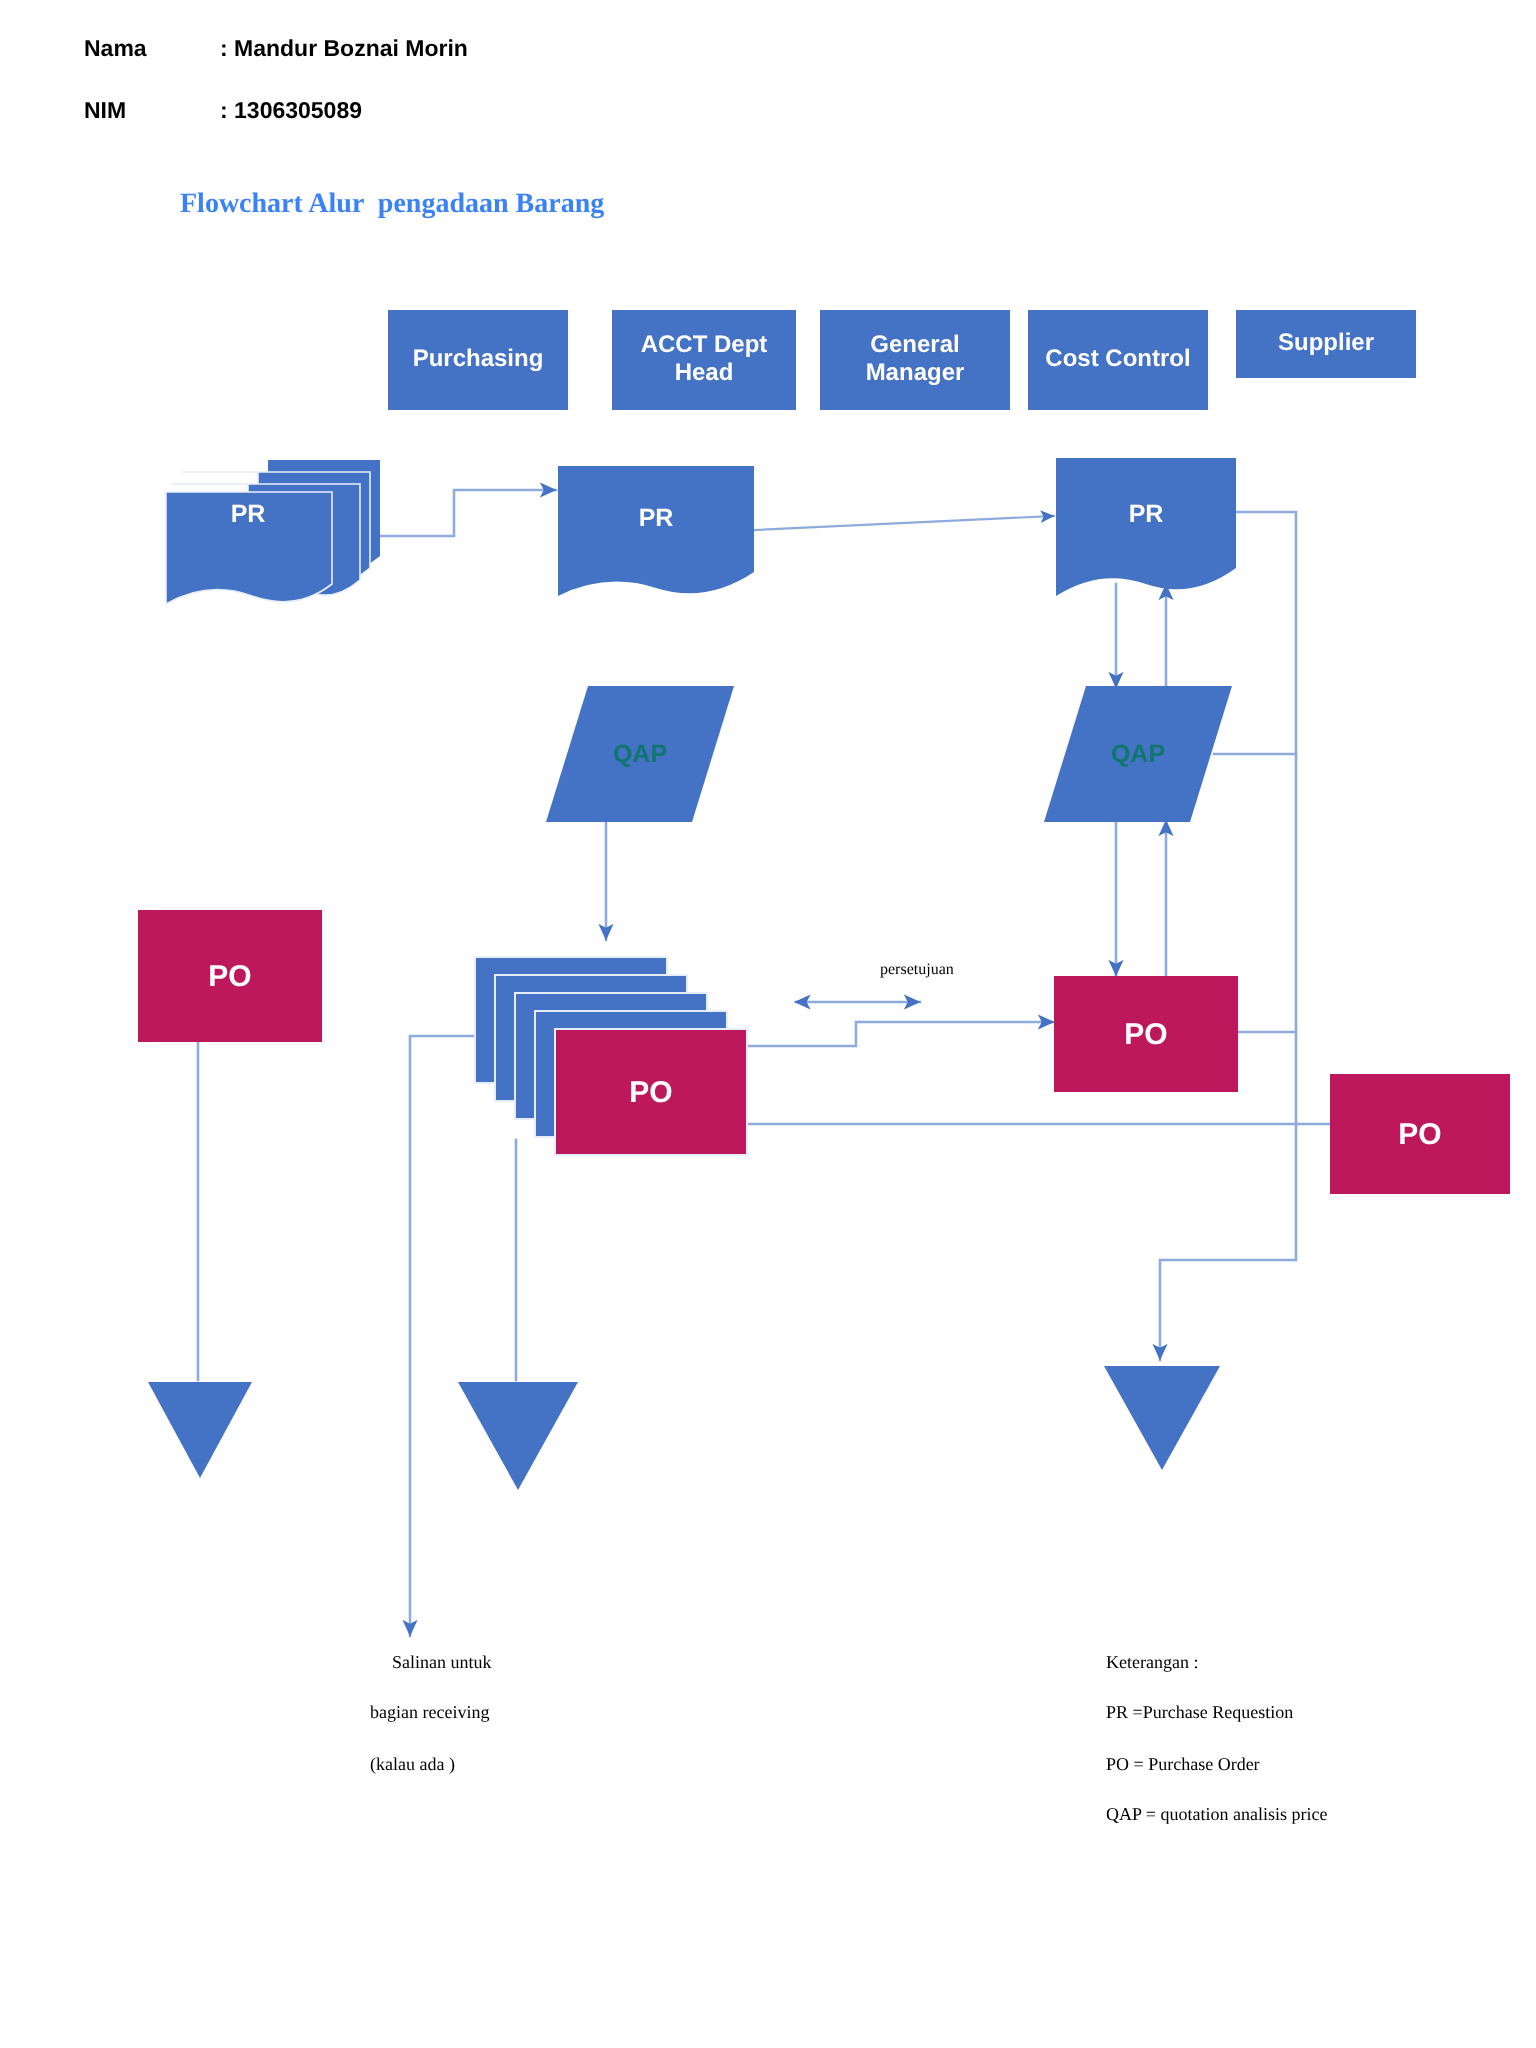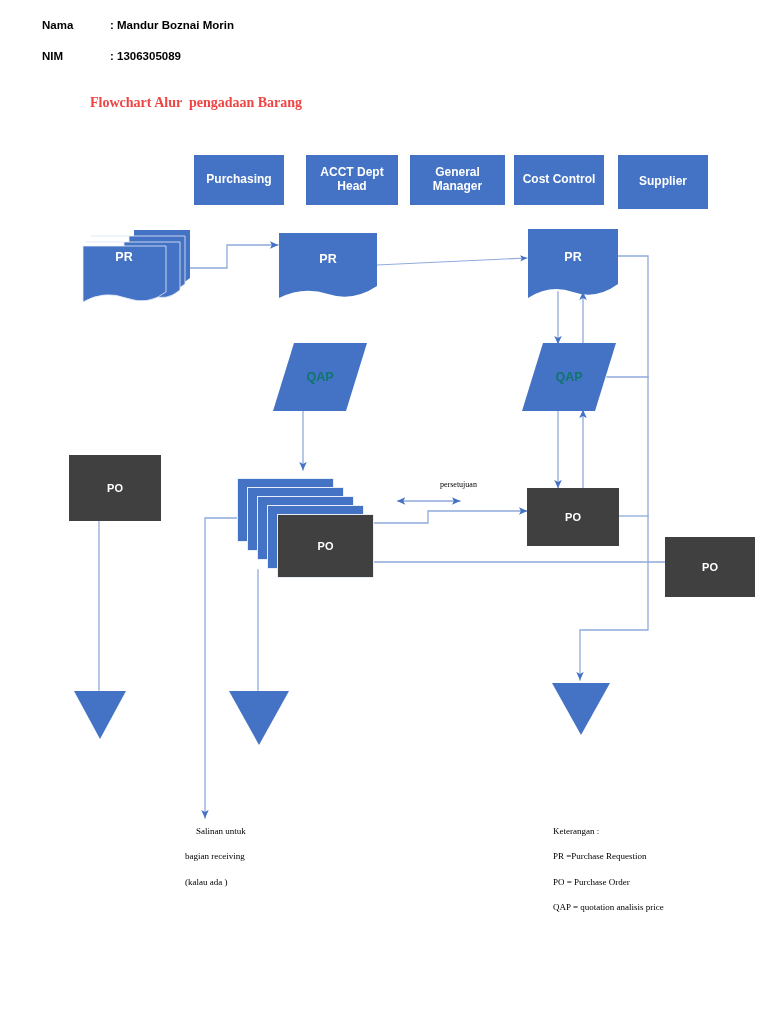--- a/index.html
+++ b/index.html
@@ -8,38 +8,38 @@
     background:#ffffff;
     font-family:"Liberation Sans", sans-serif;
     position:relative;
     overflow:hidden;
   }
   #stage{position:absolute;left:0;top:0;width:768px;height:1024px;border-radius:18px;}
   .meta-label{position:absolute;font-size:11.5px;font-weight:bold;color:#000;}
   .meta-val{position:absolute;font-size:11.5px;font-weight:bold;color:#000;}
   .doc-title{
     position:absolute;font-family:"Liberation Serif", serif;
-    font-size:14px;font-weight:bold;color:#ef4444;white-space:pre;
+    font-size:14px;font-weight:bold;color:#3b82f6;white-space:pre;
   }
 
   
   svg#wires{position:absolute;left:0;top:0;width:768px;height:1024px;overflow:visible;}
 
   
   .shape{position:absolute;box-sizing:border-box;}
   .lane{
     background:#4472C4;
     display:flex;align-items:center;justify-content:center;
     color:#ffffff;font-size:12px;font-weight:600;
     text-align:center;line-height:1.15;
   }
   .rect{
-    background:#404040;
-    display:flex;align-items:center;justify-content:center;
-    color:#ffffff;font-size:11px;font-weight:600;
+    background:#be185d;
+    display:flex;align-items:center;justify-content:center;
+    color:#ffffff;font-size:15px;font-weight:600;
   }
   .rect-shadow{background:#4472C4;}
 
   .docshape{position:absolute;}
   .docshape .lbl{
     position:absolute;left:0;top:0;width:100%;height:100%;
     display:flex;align-items:center;justify-content:center;
     color:#fff;font-size:12.5px;font-weight:600;
     padding-bottom:14px;box-sizing:border-box;
     pointer-events:none;
@@ -135,21 +135,21 @@
     <span style="white-space:pre-line;">ACCT Dept
 Head</span>
   </div>
   <div class="shape lane" style="left:410px;top:155px;width:95px;height:50px;">
     <span style="white-space:pre-line;">General
 Manager</span>
   </div>
   <div class="shape lane" style="left:514px;top:155px;width:90px;height:50px;">
     <span>Cost Control</span>
   </div>
-  <div class="shape lane" style="left:618px;top:155px;width:90px;height:54px;">
+  <div class="shape lane" style="left:618px;top:155px;width:90px;height:34px;">
     <span>Supplier</span>
   </div>
 
   <div class="docshape" style="left:82px;top:228px;width:110px;height:80px;">
     <svg width="110" height="80" viewBox="0 0 110 80" xmlns="http://www.w3.org/2000/svg">
       <path d="M14,2 H108 V50 Q94,62 80,55 Q66,48 52,57 V2 Z" fill="#4472C4"></path>
       <path d="M9,8 H103 V56 Q89,68 75,61 Q61,54 47,63 V8 Z" fill="#4472C4" stroke="#E8EEF9" stroke-width="0.8"></path>
       <path d="M4,14 H98 V62 Q84,74 70,67 Q56,60 42,69 V14 Z" fill="#4472C4" stroke="#E8EEF9" stroke-width="0.8"></path>
       <path d="M1,18 H84 V64 Q66,78 44,70 Q22,62 1,74 Z" fill="#4472C4" stroke="#E8EEF9" stroke-width="0.8"></path>
     </svg>

